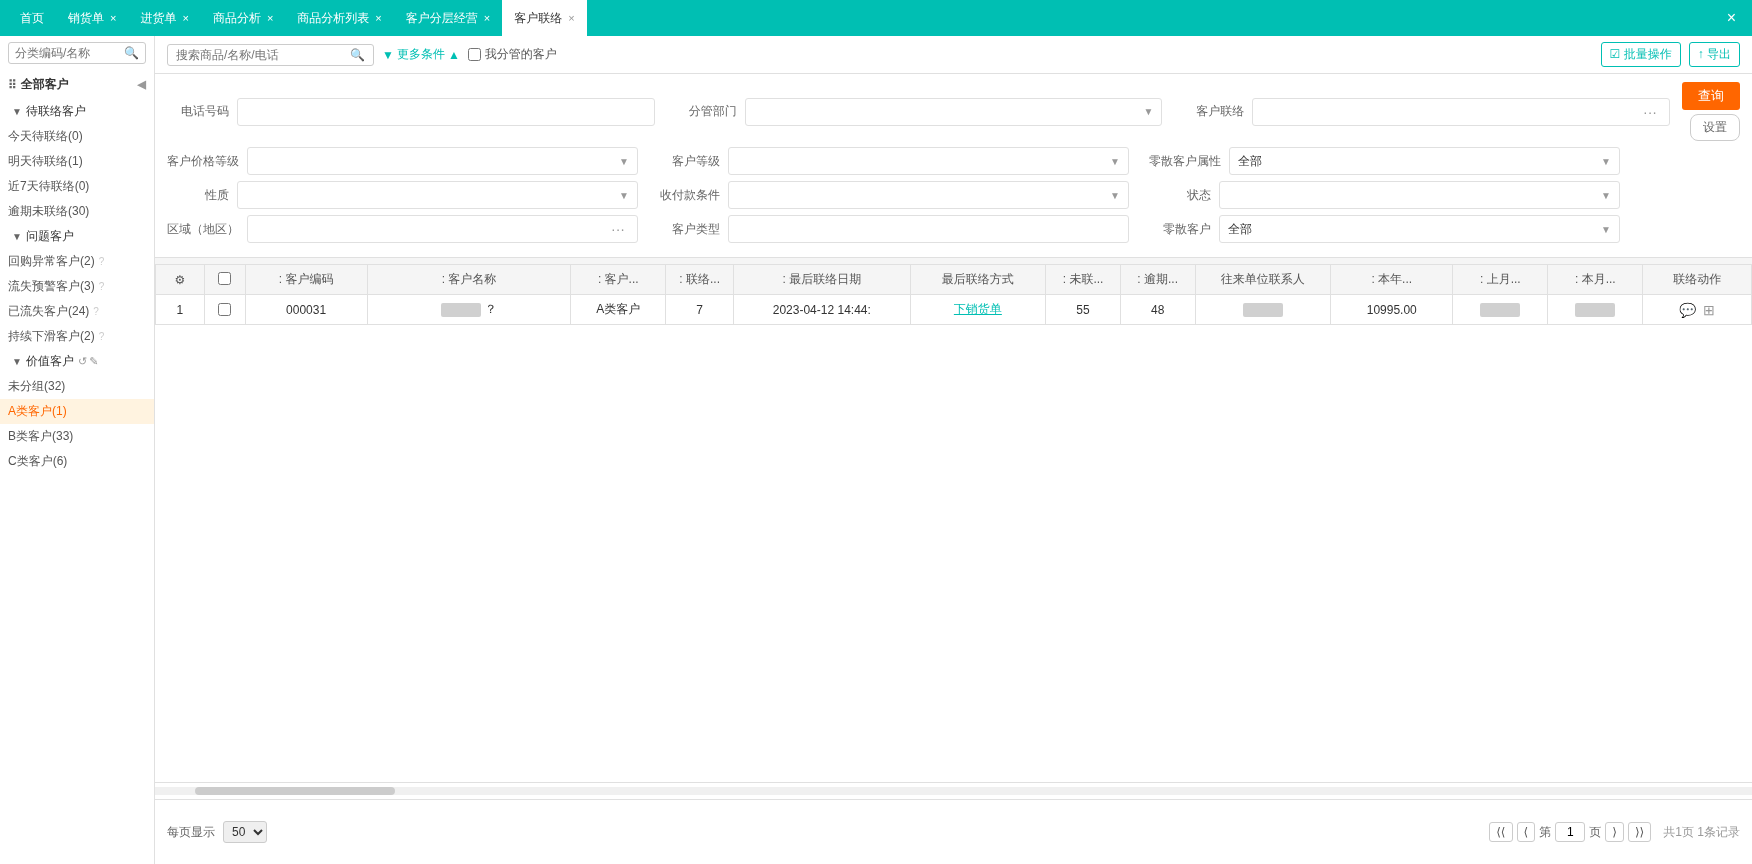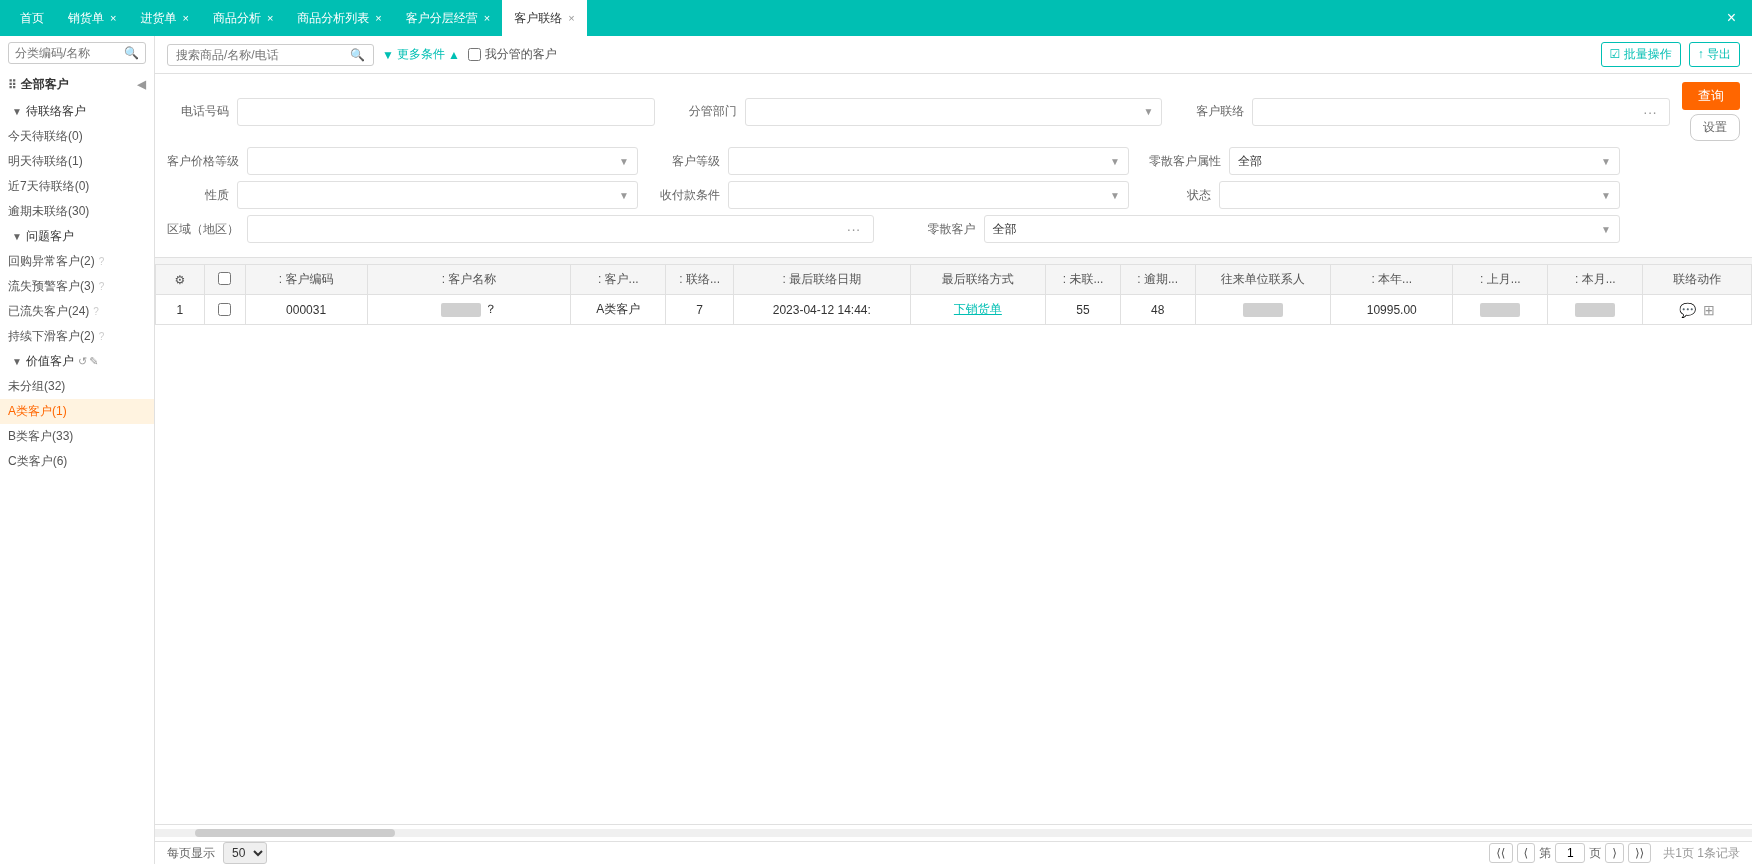--- a/index.html
+++ b/index.html
@@ -225,21 +225,21 @@
     .link-text { color: #00bfb3; text-decoration: underline; cursor: pointer; }
     .action-icons { display: flex; gap: 6px; justify-content: center; align-items: center; }
     .action-icon { color: #999; cursor: pointer; font-size: 14px; }
 
     
     .pagination-bar {
       display: flex;
       align-items: center;
       background: #fff;
       border-top: 1px solid #e0e0e0;
-      padding: 0 12px;
+      padding: 21px 12px;
       gap: 8px;
     }
     .per-page-label { color: #666; }
     .per-page-select { border: 1px solid #ccc; border-radius: 3px; padding: 2px 4px; color: #333; }
     .page-nav { display: flex; align-items: center; gap: 4px; margin-left: auto; }
     .page-btn { border: 1px solid #ccc; background: #fff; border-radius: 3px; padding: 2px 6px; cursor: pointer; color: #555; }
     .page-info { color: #666; display: flex; align-items: center; gap: 4px; }
     .page-input { border: 1px solid #ccc; border-radius: 3px; padding: 2px 4px; width: 30px; text-align: center; }
     .total-info { color: #999; margin-left: 8px; }
 
@@ -527,20 +527,26 @@
 
         <div class="filter-row">
           <div class="filter-field">
             <span class="filter-label">区域（地区）</span>
             <div class="filter-input">
               <span style="flex:1;"></span>
               <span class="dots-btn">···</span>
             </div>
           </div>
           <div style="width:20px;"></div>
+          <div class="filter-field">
+            <span class="filter-label">客户类型</span>
+            <div class="filter-input">
+              <span style="flex:1;"></span>
+            </div>
+          </div>
           <div style="width:20px;"></div>
           <div class="filter-field">
             <span class="filter-label">零散客户</span>
             <div class="filter-input">
               <span style="flex:1;">全部</span>
               <span class="chevron-down">▼</span>
             </div>
           </div>
           <div style="width:120px;"></div>
         </div>

